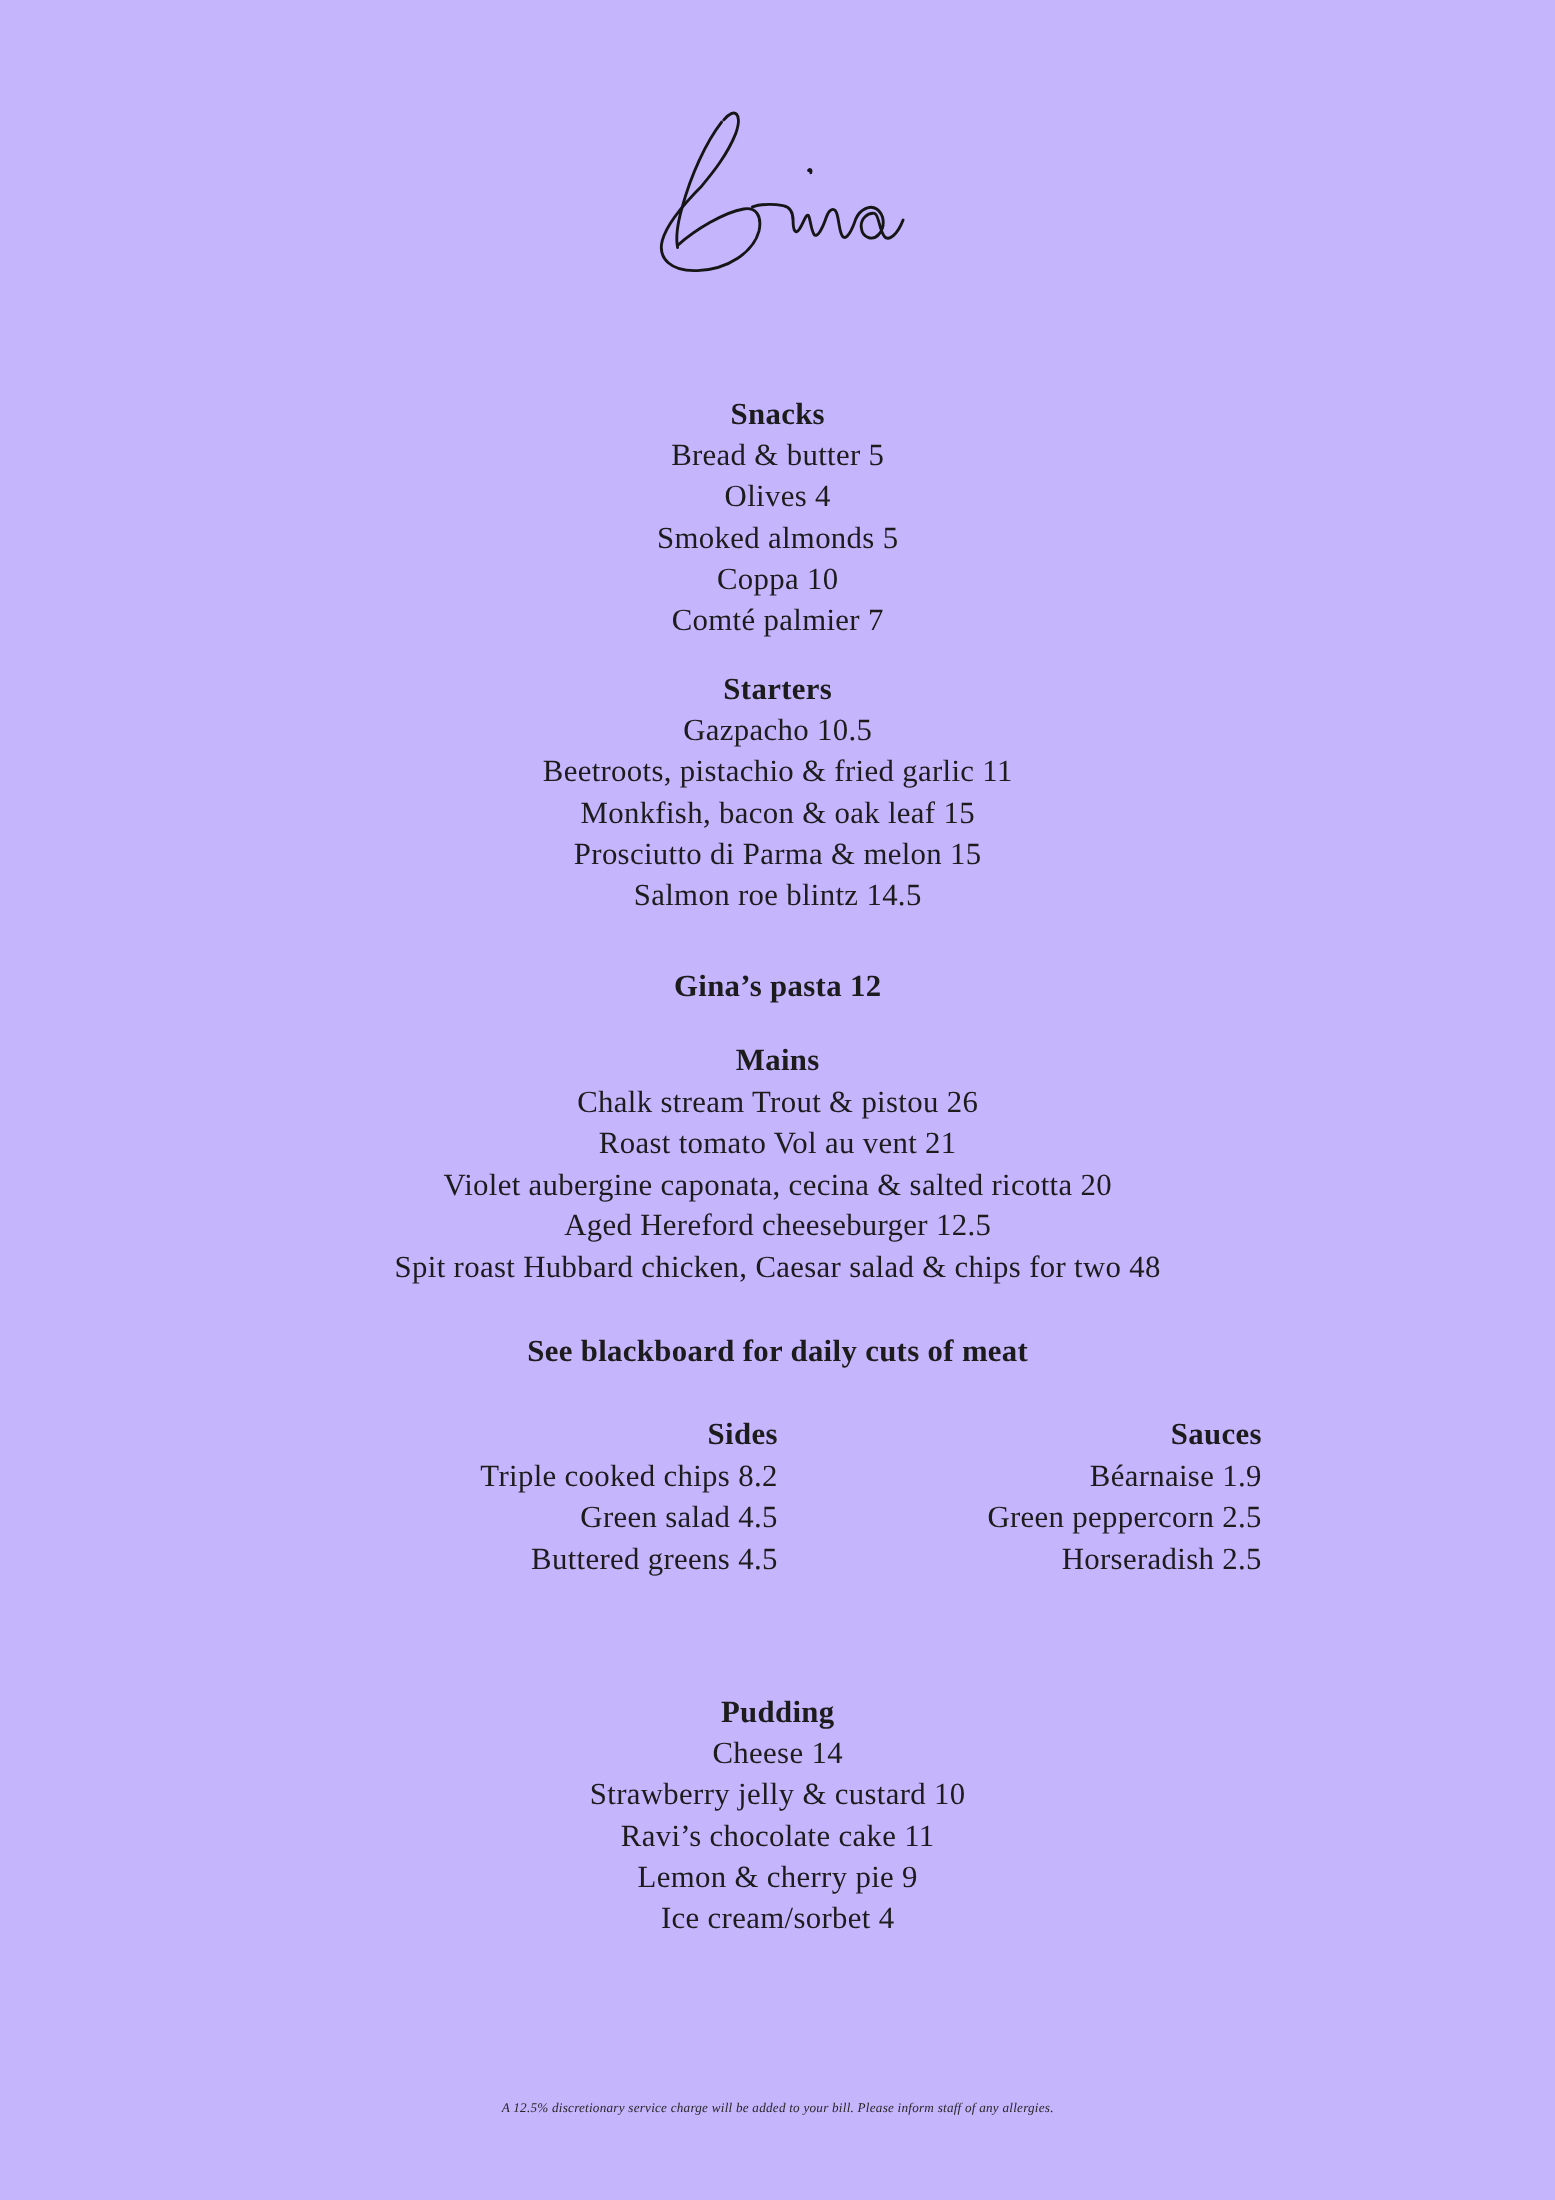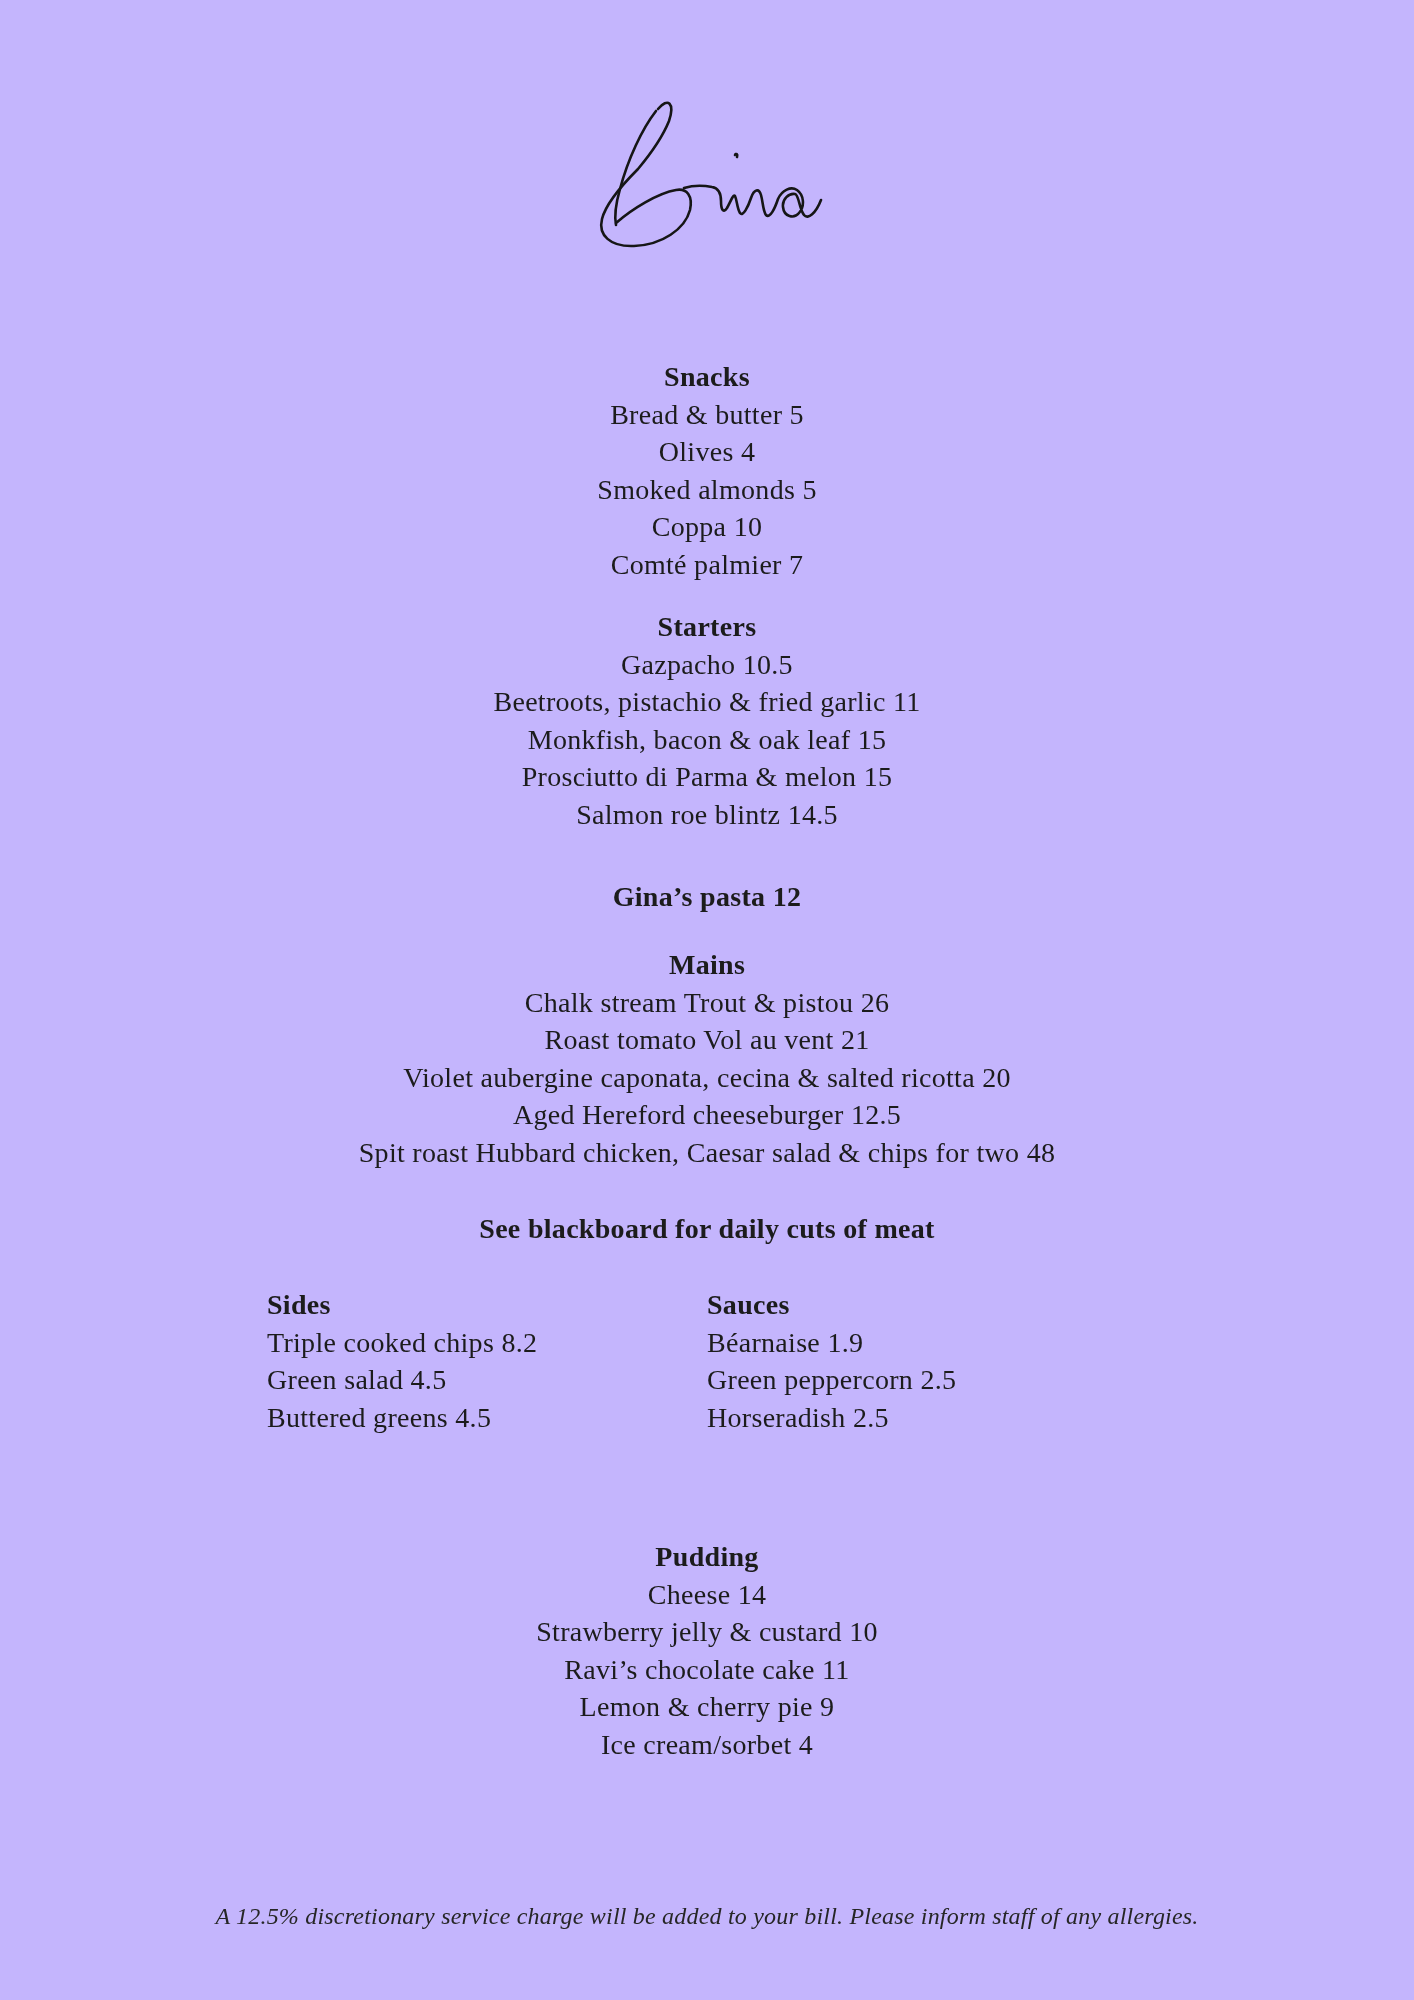--- a/index.html
+++ b/index.html
@@ -35,30 +35,30 @@
   }
   .menu-item { font-weight: 400; }
   .note-line { font-weight: 700; }
   .pasta-line { font-weight: 700; }
   .sec-snacks   { top: 358px; }
   .sec-starters { top: 608px; }
   .sec-pasta    { top: 878px; }
   .sec-mains    { top: 946px; }
   .sec-blackboard { top: 1210px; }
   .sec-columns  { top: 1286px; left: 50%; transform: translateX(-50%); width: 880px; display: flex; }
-  .col { flex: 1 1 0; text-align: left; }
+  .col { flex: 1 1 0; text-align: right; }
   .sec-pudding  { top: 1538px; }
   .footer {
     position: absolute;
     top: 1902px;
     left: 0;
     width: 100%;
     text-align: center;
     font-style: italic;
-    font-size: 24px;
+    font-size: 12px;
     line-height: 28px;
     letter-spacing: 0.2px;
     color: #262626;
   }
 </style>
 </head>
 <body>
 
 <div class="page">
 

